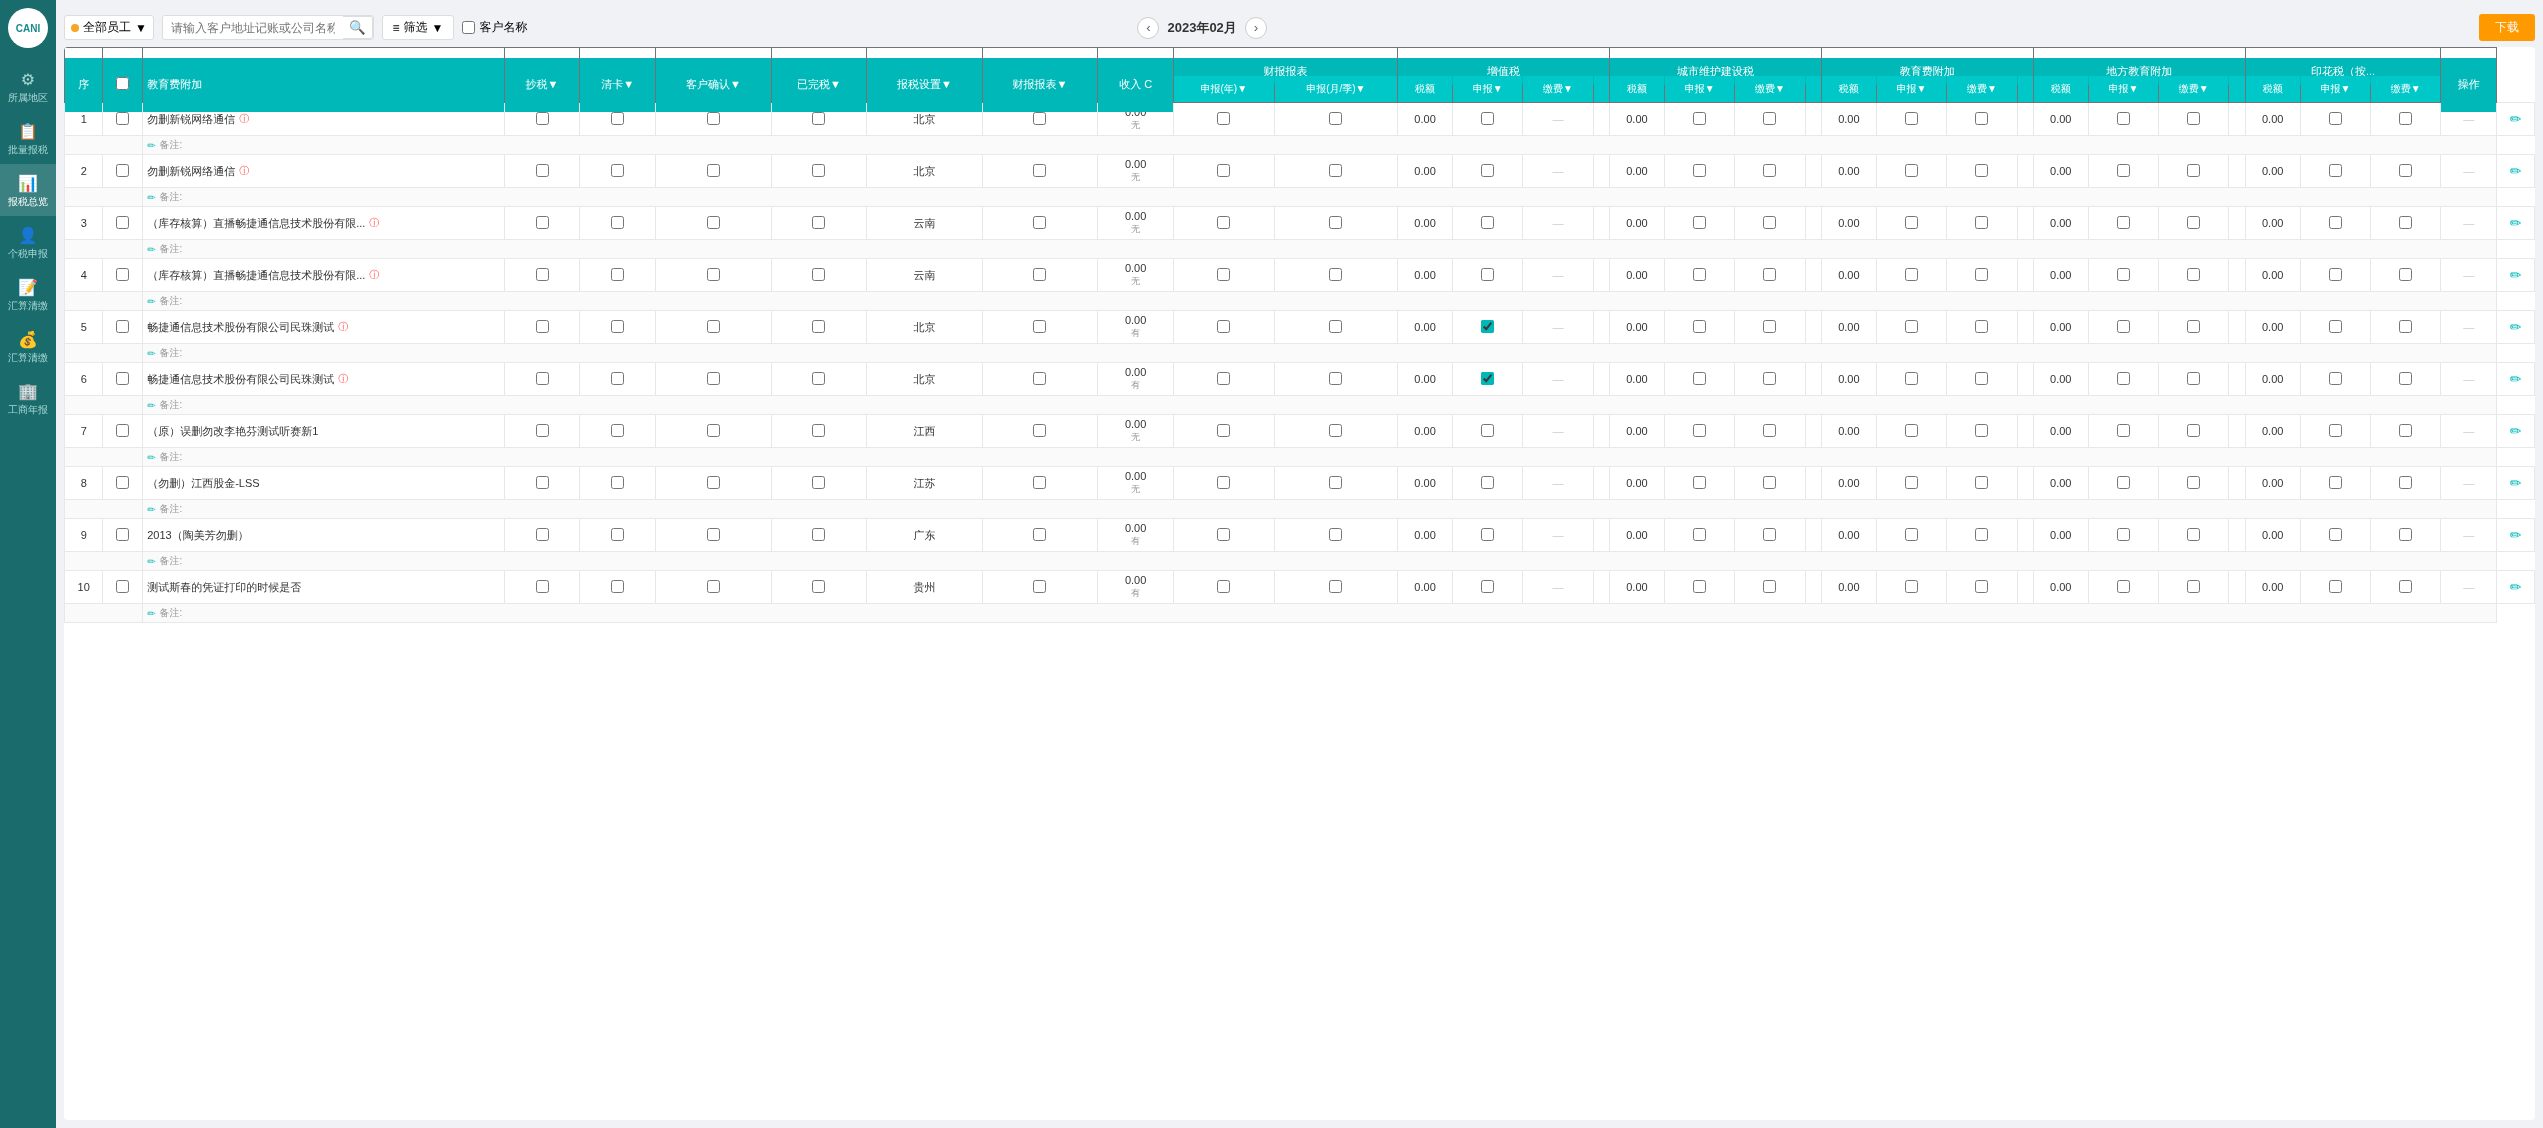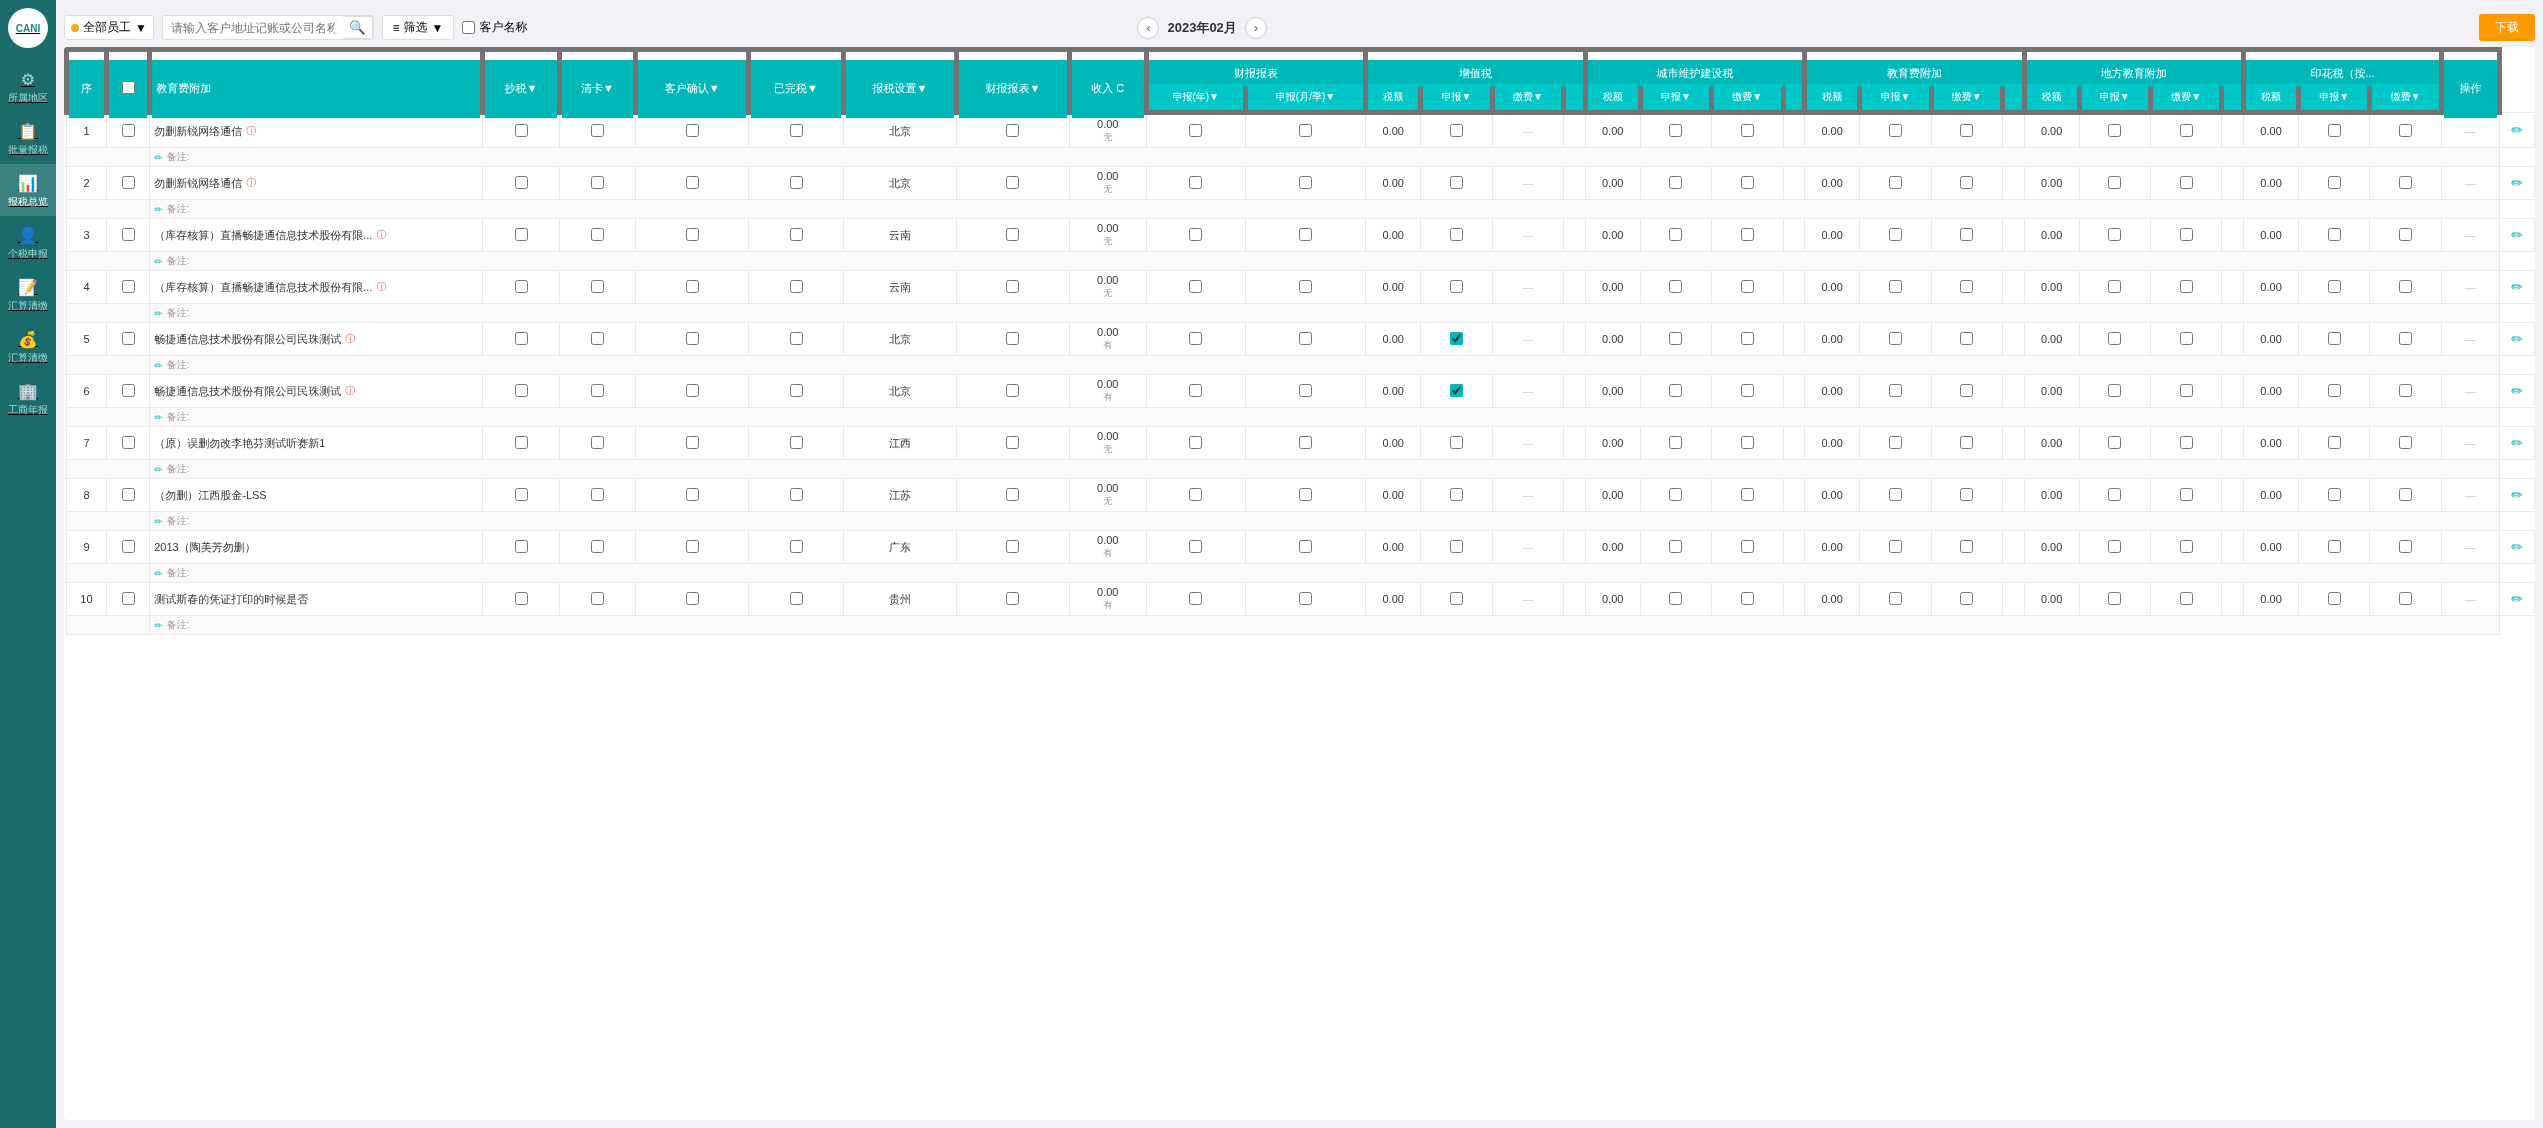--- a/index.html
+++ b/index.html
@@ -8,21 +8,20 @@
     
     .sidebar {
       width: 56px;
       background: #1a6b6b;
       display: flex;
       flex-direction: column;
       align-items: center;
       padding-top: 8px;
       flex-shrink: 0;
       z-index: 10;
-      text-decoration: underline;
     }
     .sidebar-logo {
       width: 40px;
       height: 40px;
       background: #fff;
       border-radius: 50%;
       display: flex;
       align-items: center;
       justify-content: center;
       margin-bottom: 12px;
@@ -234,21 +233,21 @@
     .data-table {
       width: 100%;
       border-collapse: collapse;
       font-size: 11px;
     }
     .data-table th {
       background: #00b8b8;
       color: #fff;
       padding: 6px 4px;
       text-align: center;
-      border: 5px solid #737373;
+      border: 1px solid #737373;
       white-space: nowrap;
       font-weight: normal;
       position: sticky;
       top: 10px;
       z-index: 5;
     }
     .data-table th.sub-header {
       background: #00c8c8;
       font-size: 10px;
     }

